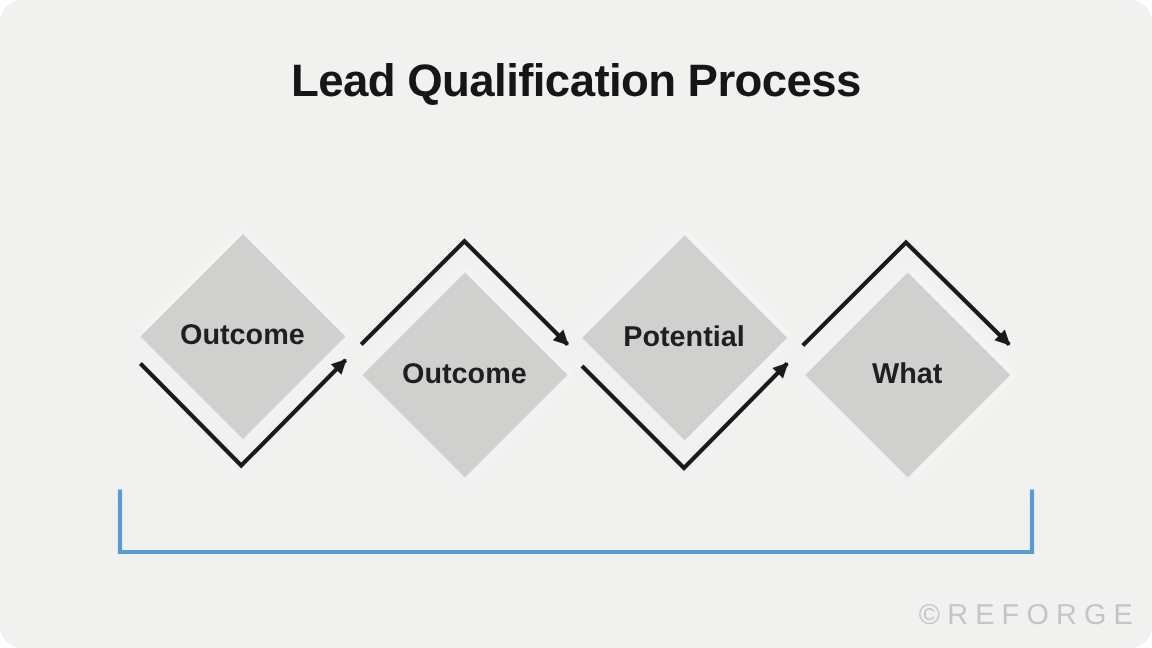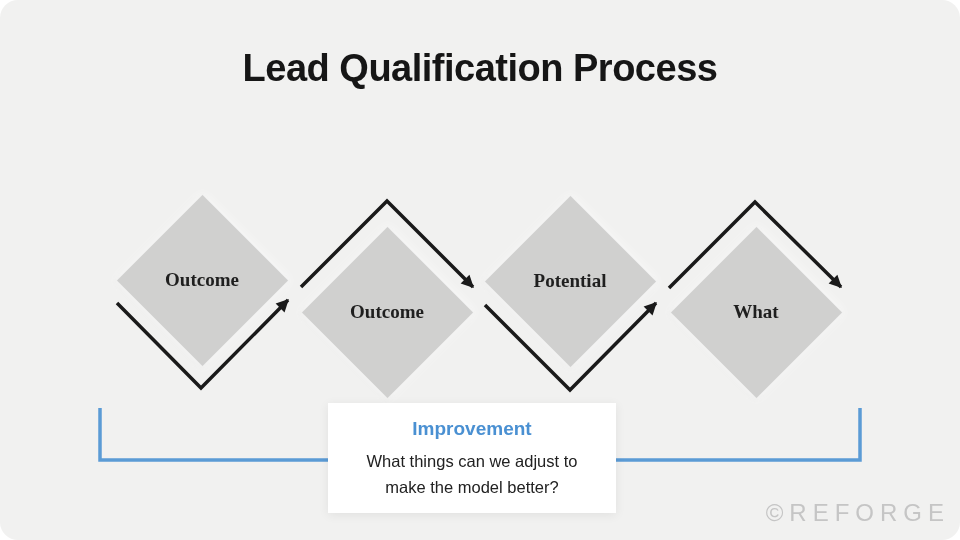--- a/index.html
+++ b/index.html
@@ -35,25 +35,24 @@
     position: absolute;
     left: -60.5px; top: -60.5px;
     width: 121px; height: 121px;
     background: #d0d0cf;
     transform: rotate(45deg);
     filter: drop-shadow(0 0 5px rgba(255,255,255,0.9)) drop-shadow(0 2px 3px rgba(0,0,0,0.04));
   }
   .diamond-label {
     position: absolute;
     transform: translate(-50%, -50%);
-    font-size: 19px;
+    font-size: 24px;
     font-weight: bold;
     color: #1f1f1f;
     white-space: nowrap;
-    font-family: Liberation Serif, serif;
   }
   .callout-card {
     position: absolute;
     left: 328px;
     top: 403px;
     width: 288px;
     height: 110px;
     background: #ffffff;
     box-shadow: 0 2px 10px rgba(0,0,0,0.07);
     text-align: center;
@@ -113,21 +112,16 @@
       <marker id="ah" viewBox="0 0 12 12" refX="10" refY="6" markerWidth="15" markerHeight="15" markerUnits="userSpaceOnUse" orient="auto">
         <path d="M1,1 L11,6 L1,11 Z" fill="#1a1a1a"></path>
       </marker>
     </defs>
     <polyline points="117,303 201,388 288,300" fill="none" stroke="#1a1a1a" stroke-width="3.5" marker-end="url(#ah)"></polyline>
     <polyline points="301,287 387,201 473,287" fill="none" stroke="#1a1a1a" stroke-width="3.5" marker-end="url(#ah)"></polyline>
     <polyline points="485,305 570,390 656,303" fill="none" stroke="#1a1a1a" stroke-width="3.5" marker-end="url(#ah)"></polyline>
     <polyline points="669,288 755,202 841,287" fill="none" stroke="#1a1a1a" stroke-width="3.5" marker-end="url(#ah)"></polyline>
   </svg>
 
-  <div class="callout-card">
-    <div class="callout-title">Improvement</div>
-    <div class="callout-line">What things can we adjust to</div>
-    <div class="callout-line">make the model better?</div>
-  </div>
 
   <div class="watermark">©REFORGE</div>
 
 </div>
 
 </body></html>

